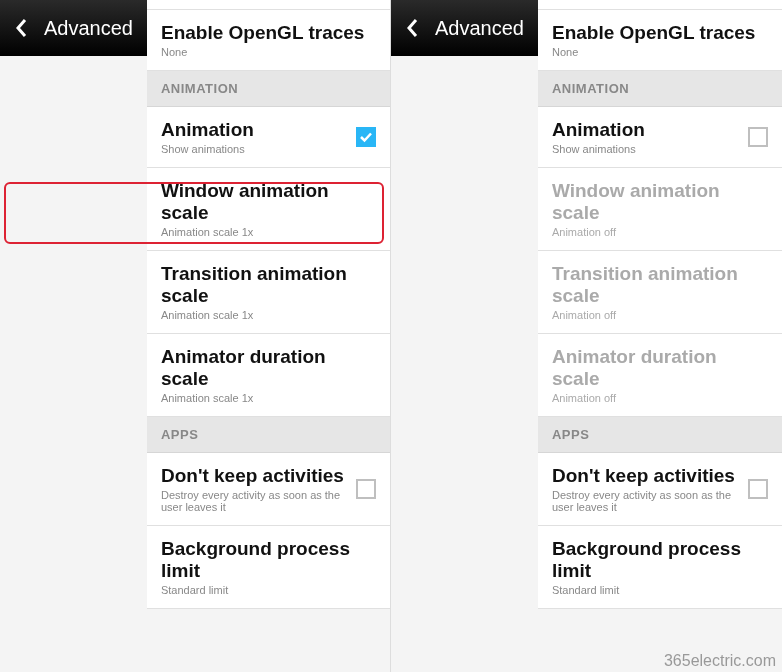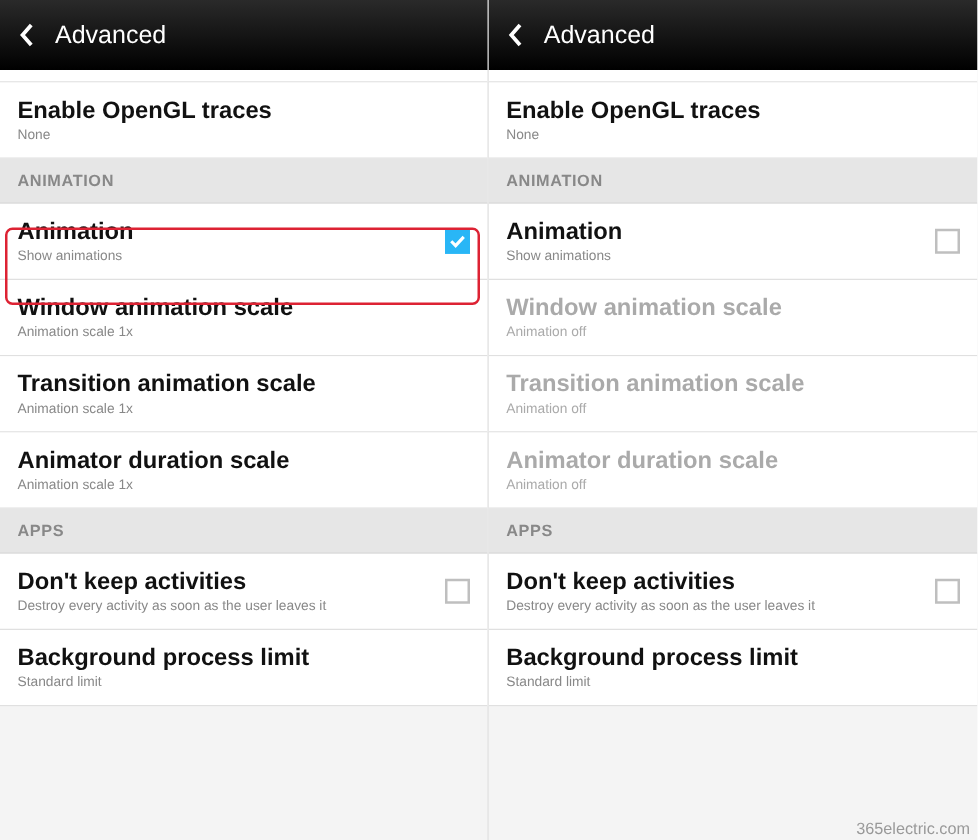--- a/index.html
+++ b/index.html
@@ -1,36 +1,36 @@
 <!DOCTYPE html>
 <html><head>
 <meta charset="utf-8">
 <style>
   * { margin: 0; padding: 0; box-sizing: border-box; }
   html, body { width: 782px; height: 672px; font-family: Arial, Helvetica, sans-serif; background: #fff; }
   .outer { position: relative; width: 782px; height: 672px; overflow: hidden; }
   .panes { display: flex; width: 782px; height: 672px; }
-  .pane { width: 391px; height: 100%; background: #f4f4f4; border-right: 1px solid #ddd; display: flex; flex-direction: column; }
+  .pane { width: 391px; height: 100%; background: #f4f4f4; border-right: 1px solid #ddd; display: flex; flex-direction: row; }
   .pane:last-child { border-right: none; }
   .header { background: linear-gradient(#2a2a2a, #000); height: 56px; display: flex; align-items: center; padding: 0 14px; }
   .header .back { color: #fff; margin-right: 14px; display: flex; align-items: center; }
   .header .back svg { width: 16px; height: 24px; }
   .header .title { color: #fff; font-size: 20px; font-weight: 400; }
   .scroll { flex: 1; overflow: hidden; }
   .item { background: #fff; padding: 12px 14px; border-bottom: 1px solid #e0e0e0; display: flex; align-items: center; justify-content: space-between; }
   .item .texts { flex: 1; }
   .item .t { font-size: 19px; font-weight: 700; color: #111; }
   .item .s { font-size: 11px; color: #888; margin-top: 2px; font-weight: 400; }
   .item.disabled .t, .item.disabled .s { color: #aaa; }
   .section { background: #e6e6e6; padding: 10px 14px; font-size: 13px; font-weight: 700; color: #888; letter-spacing: 0.5px; border-bottom: 1px solid #d6d6d6; }
   .chk { width: 20px; height: 20px; border: 2px solid #bfbfbf; background: #fff; margin-left: 10px; display: flex; align-items: center; justify-content: center; }
   .chk.checked { background: #29b6f6; border-color: #29b6f6; }
   .chk.checked svg { width: 14px; height: 14px; }
   .highlight { position: absolute; border: 2px solid #d23; border-radius: 6px; pointer-events: none; }
-  .watermark { position: absolute; right: 6px; bottom: 2px; font-size: 13px; color: #999; }
+  .watermark { position: absolute; right: 6px; bottom: 2px; font-size: 16px; color: #999; }
   .partial-top { background: #fff; height: 10px; border-bottom: 1px solid #e0e0e0; }
 </style>
 </head>
 <body>
 
 <div class="outer">
   <div class="panes">
 
     <div class="pane">
       <div class="header">

